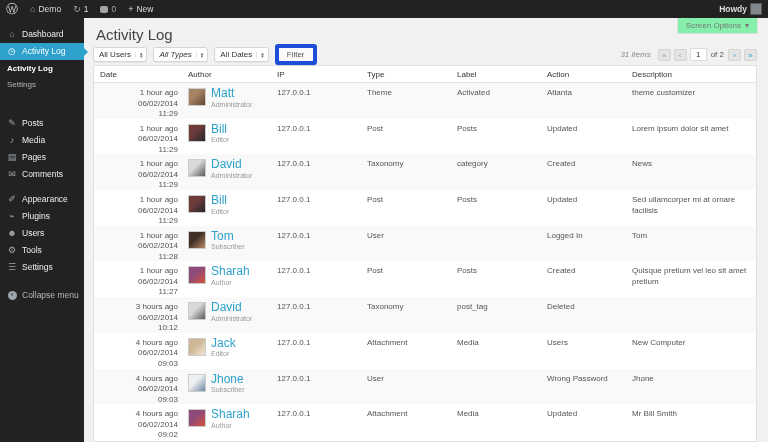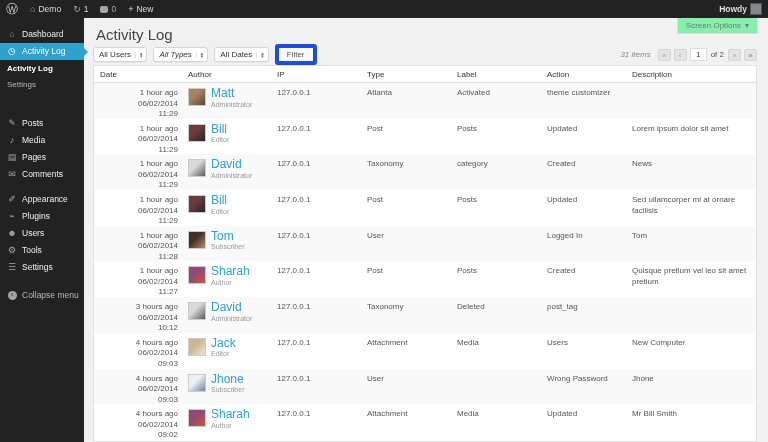--- a/index.html
+++ b/index.html
@@ -225,22 +225,23 @@
             <div>11:29</div>
     </div>
     <div class="cell author-cell">
       <span class="avatar" style="background: linear-gradient(135deg, rgb(166, 131, 99) 40%, rgb(95, 70, 51));"></span>
       <span class="author-meta">
         <a class="author-name">Matt</a>
         <span class="author-role">Administrator</span>
       </span>
     </div>
     <div class="cell">127.0.0.1</div>
+    <div class="cell">Theme</div>
+    <div class="cell">Activated</div>
     <div class="cell">Atlanta</div>
-    <div class="cell">Activated</div>
     <div class="cell">theme customizer</div>
   </div>
 
   <div class="tgrid row">
     <div class="cell date-cell">
       <div>1 hour ago</div>
             <div>06/02/2014</div>
             <div>11:29</div>
     </div>
     <div class="cell author-cell">
@@ -345,22 +346,22 @@
     </div>
     <div class="cell author-cell">
       <span class="avatar" style="background: linear-gradient(135deg, rgb(217, 217, 217) 40%, rgb(90, 90, 90));"></span>
       <span class="author-meta">
         <a class="author-name">David</a>
         <span class="author-role">Administrator</span>
       </span>
     </div>
     <div class="cell">127.0.0.1</div>
     <div class="cell">Taxonomy</div>
+    <div class="cell">post_tag</div>
     <div class="cell">Deleted</div>
-    <div class="cell">post_tag</div>
   </div>
 
   <div class="tgrid row">
     <div class="cell date-cell">
       <div>4 hours ago</div>
             <div>06/02/2014</div>
             <div>09:03</div>
     </div>
     <div class="cell author-cell">
       <span class="avatar" style="background: linear-gradient(135deg, rgb(205, 182, 147) 40%, rgb(239, 230, 214));"></span>

